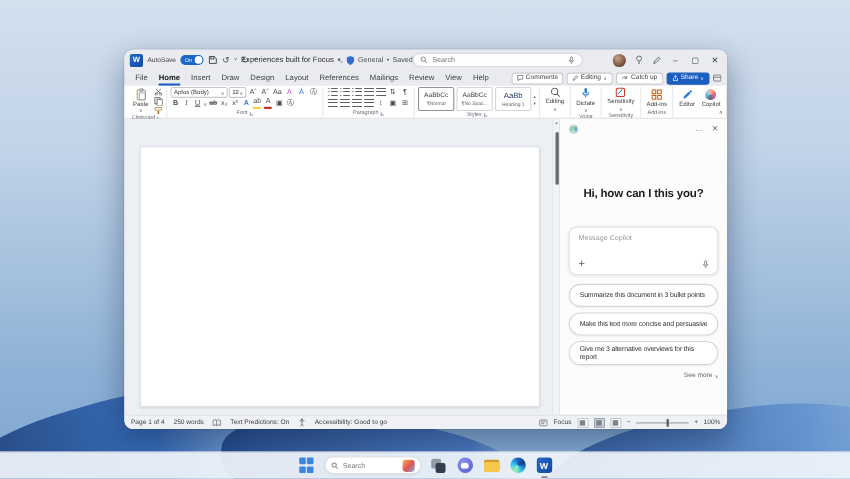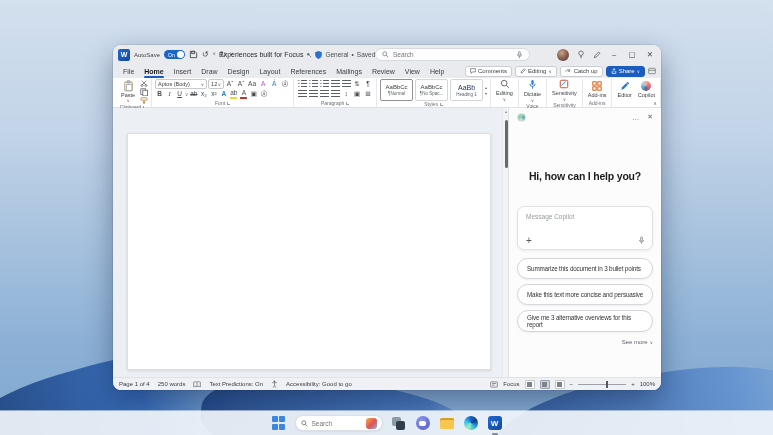--- a/index.html
+++ b/index.html
@@ -548,21 +548,21 @@
         <span class="arr">▴</span>
         <span class="thumb"></span>
       </div>
       <aside class="copilot">
         <div class="cp-header">
           <span class="cp-logo"></span>
           <span class="sp"></span>
           <span class="cp-hic">…</span>
           <span class="cp-hic">✕</span>
         </div>
-        <div class="cp-greeting">Hi, how can I help you?</div>
+        <div class="cp-greeting">Hi, how can I this you?</div>
         <div class="cp-card">
           <span class="cp-ph">Message Copilot</span>
           <span class="cp-plus">+</span>
           <span class="cp-mic">
             <svg width="7" height="9" viewBox="0 0 12 14">
                 <rect x="4.5" y="1" width="3" height="6.5" rx="1.5" fill="none" stroke="#6a6f75" stroke-width="1.2"></rect>
                 <path d="M2.5 6a3.5 3.5 0 0 0 7 0" fill="none" stroke="#6a6f75" stroke-width="1.2"></path>
                 <line x1="6" y1="10" x2="6" y2="12.5" stroke="#6a6f75" stroke-width="1.2"></line>
               </svg>
           </span>

